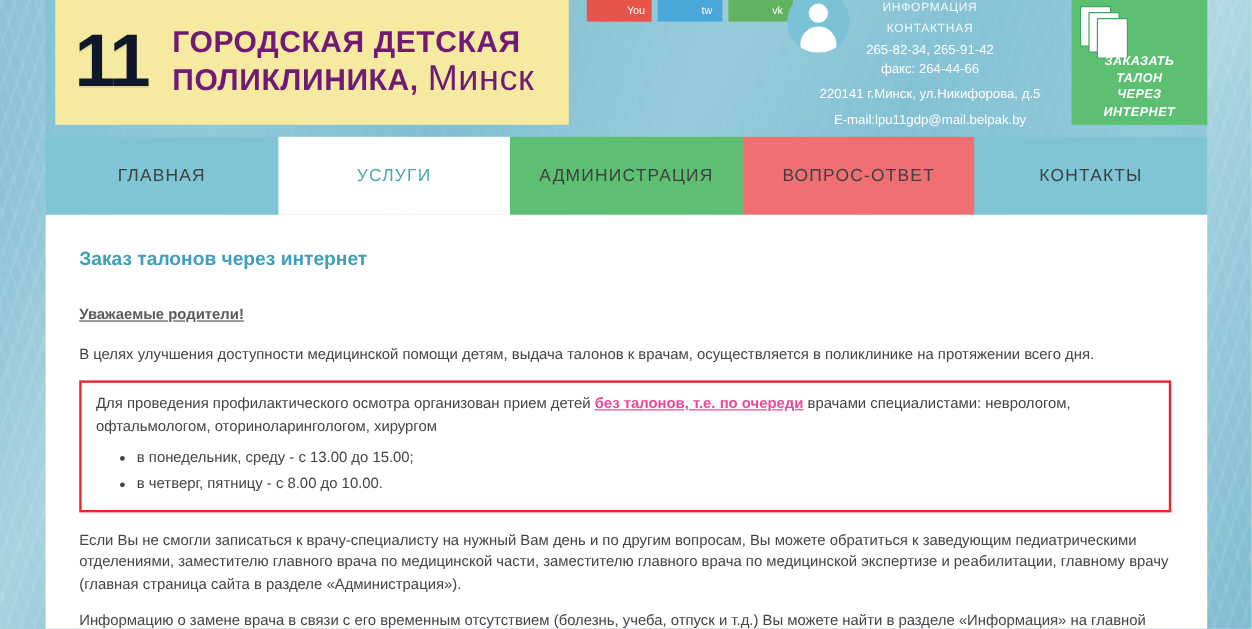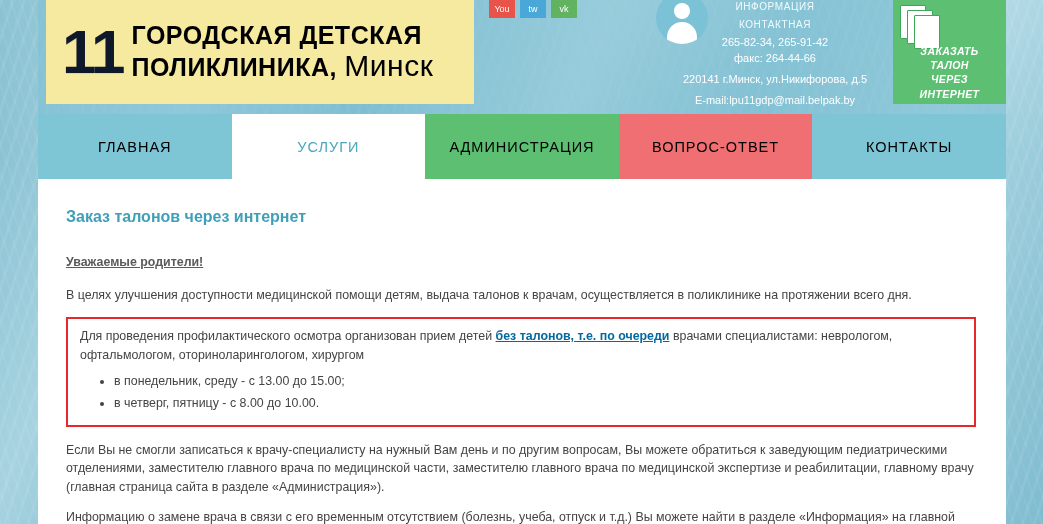--- a/index.html
+++ b/index.html
@@ -64,22 +64,22 @@
   .logo-num {
     font-size: 62px;
     font-weight: bold;
     color: #0f172a;
     letter-spacing: -2px;
     margin-left: 16px;
     line-height: 1;
     text-shadow: 0 1px 0 #e4d68c;
   }
   .logo-text {
-    margin-left: 8px;
-    color: #000000;
+    margin-left: 20px;
+    color: #701a75;
     line-height: 1.12;
   }
   .logo-line1 {
     font-size: 25px;
     font-weight: bold;
     letter-spacing: 0.5px;
   }
   .logo-line2 {
     font-size: 25px;
     font-weight: bold;
@@ -98,20 +98,21 @@
     gap: 5px;
   }
   .social span {
     display: block;
     width: 26px;
     height: 18px;
     font-size: 9px;
     color: #fff;
     text-align: center;
     line-height: 18px;
+    padding-left: 28px;
   }
   .s-yt { background: #e8544a; }
   .s-tw { background: #49a8d8; }
   .s-vk { background: #62b35f; }
   
   .contacts {
     position: absolute;
     left: 655px;
     top: 0;
     width: 240px;
@@ -208,21 +209,21 @@
     height: 65px;
     display: flex;
   }
   .nav a {
     flex: 1;
     display: flex;
     align-items: center;
     justify-content: center;
     font-size: 14.5px;
     letter-spacing: 1px;
-    color: #000000;
+    color: #404040;
     text-decoration: none;
     font-weight: normal;
   }
   .nav .n-home     { background: #7ec6d5; }
   .nav .n-services { background: #ffffff; color: #4aa6bd; }
   .nav .n-admin    { background: #5cbf72; }
   .nav .n-qa       { background: #ef6f72; }
   .nav .n-contacts { background: #7ec6d5; }
   
   .content {
@@ -257,21 +258,21 @@
   }
   p.para {
     margin: 0 0 13px 0;
   }
   .redbox {
     border: 2px solid #e8262d;
     padding: 8px 12px 9px 12px;
     margin: 0 0 14px 0;
   }
   .redbox p { margin: 0 0 4px 0; }
-  .redbox u { text-decoration: underline; font-weight: bold; color: #0369a1; }
+  .redbox u { text-decoration: underline; font-weight: bold; color: #ec4899; }
   .redbox ul {
     margin: 8px 0 2px 0;
     padding-left: 34px;
   }
   .redbox li { margin-bottom: 3px; }
   .tail p { margin: 0 0 12px 0; }
 </style>
 </head>
 <body>
 

